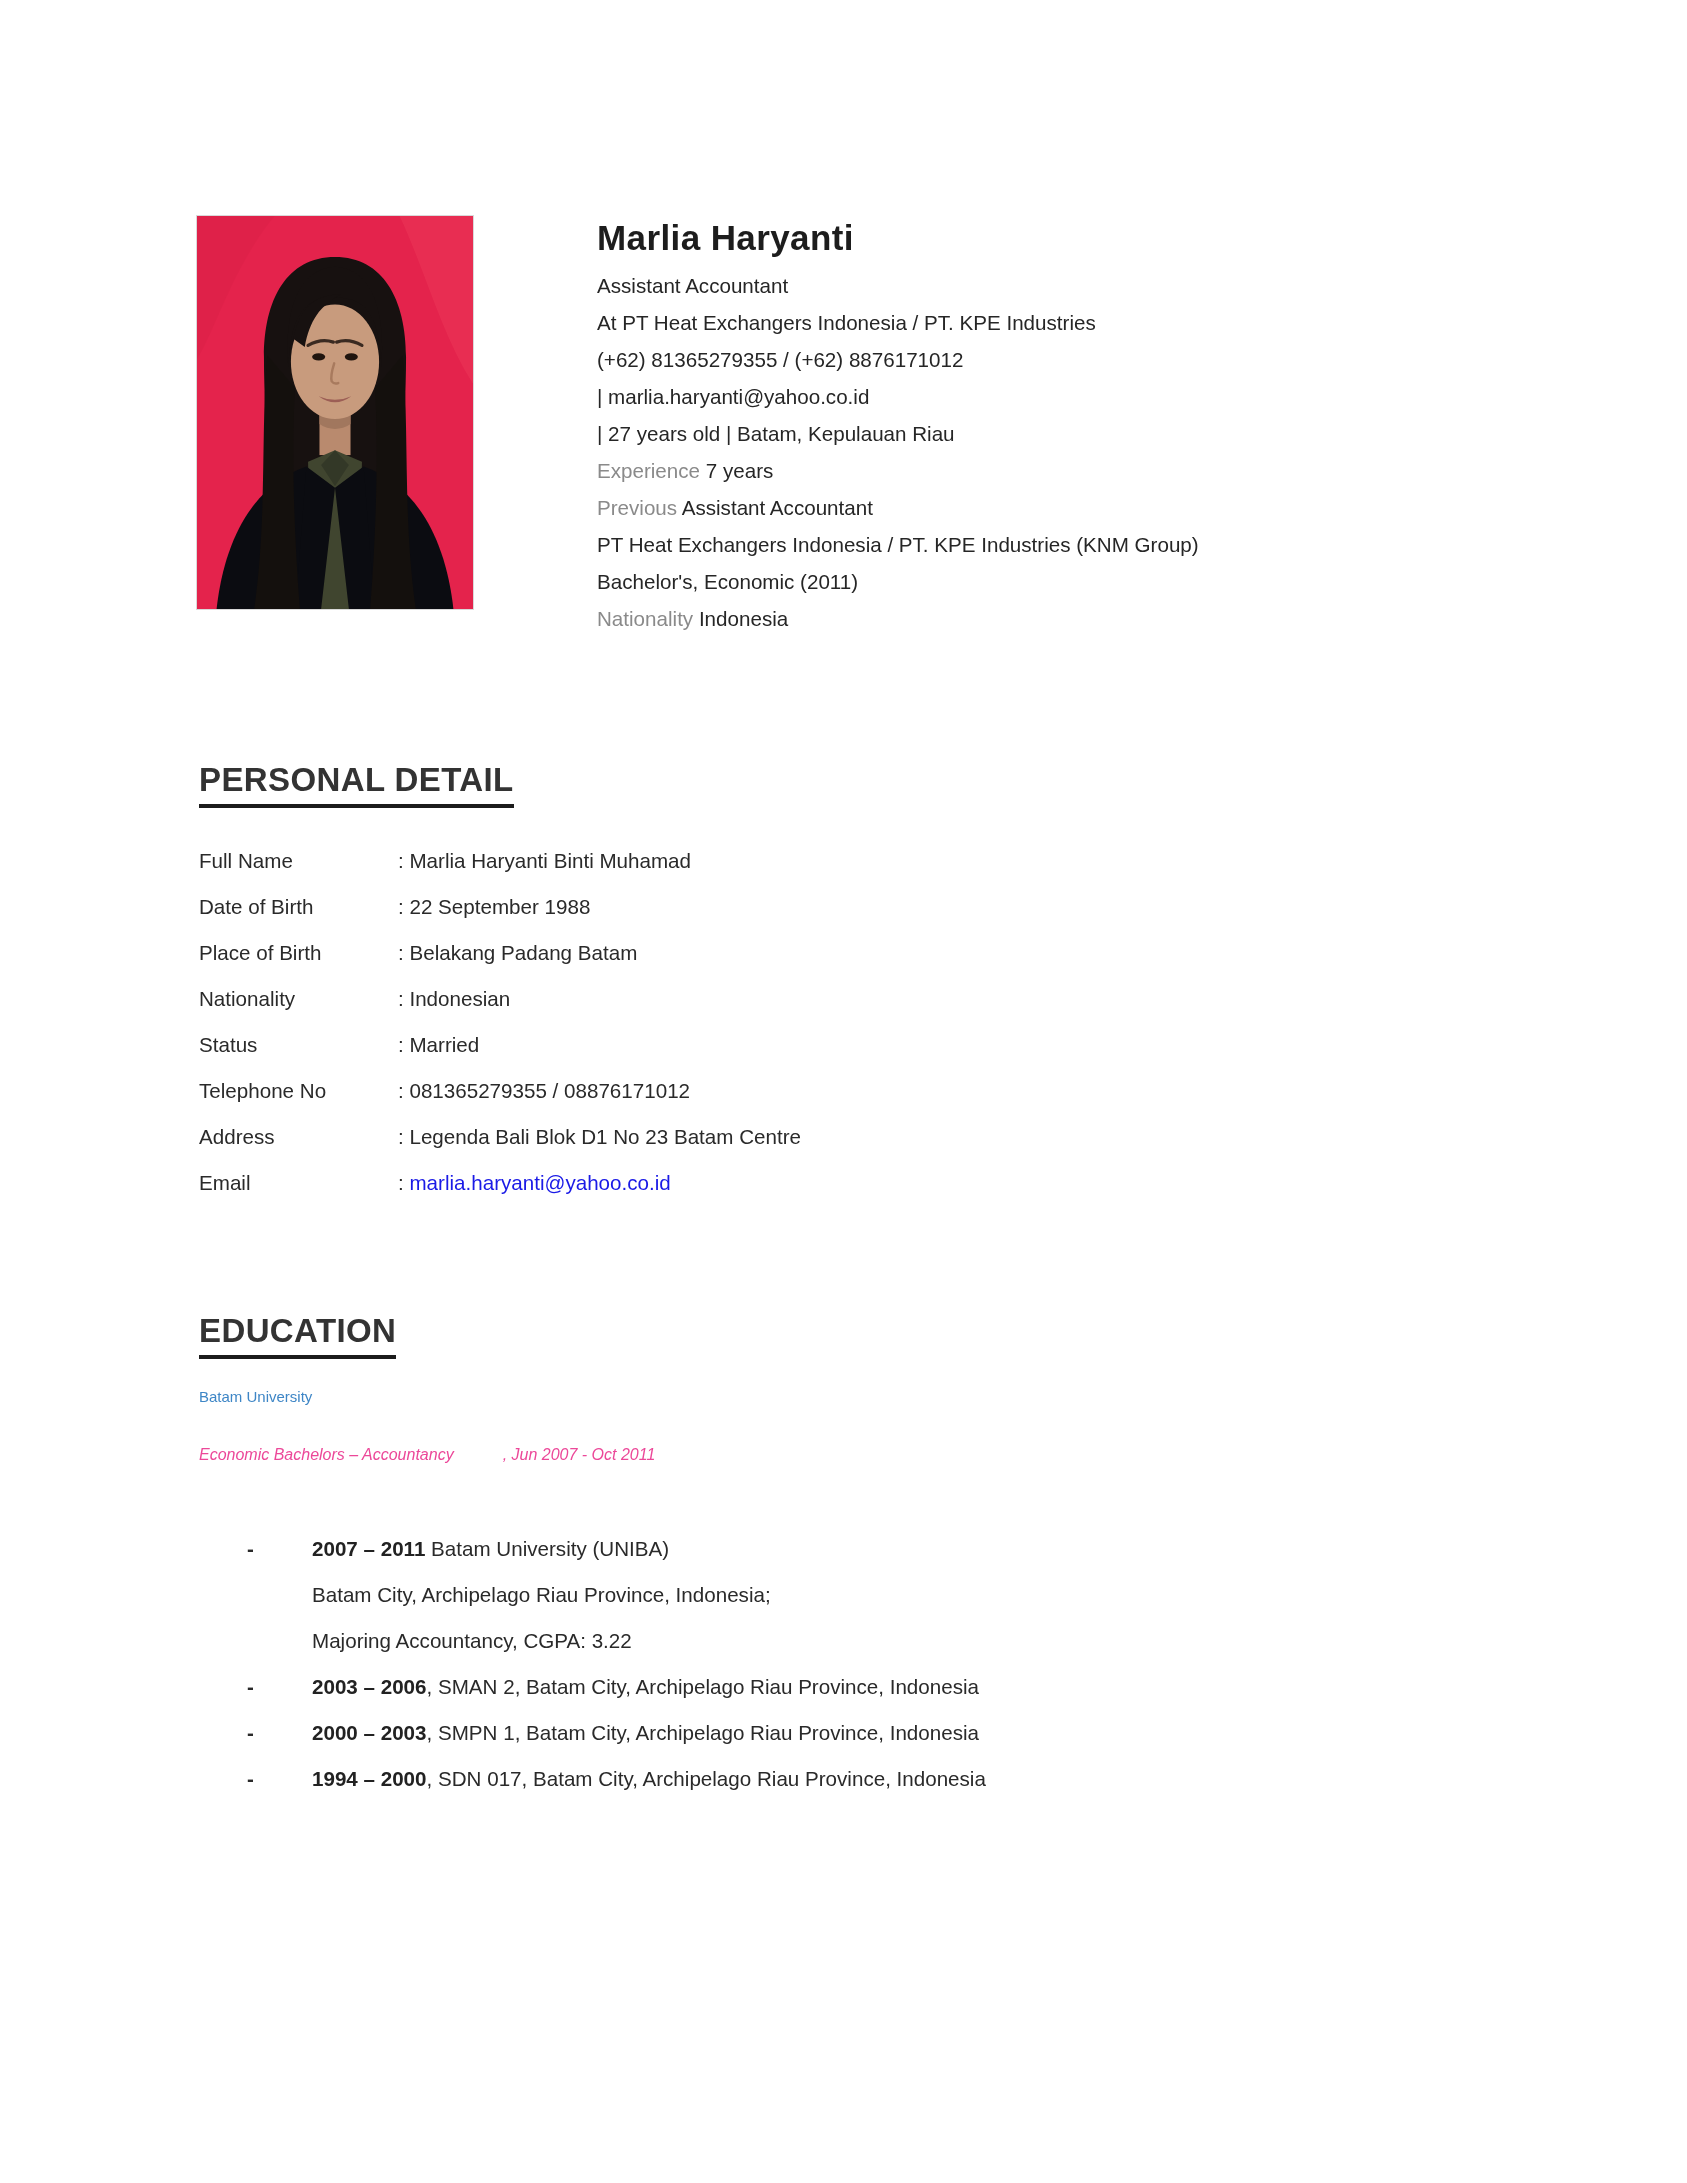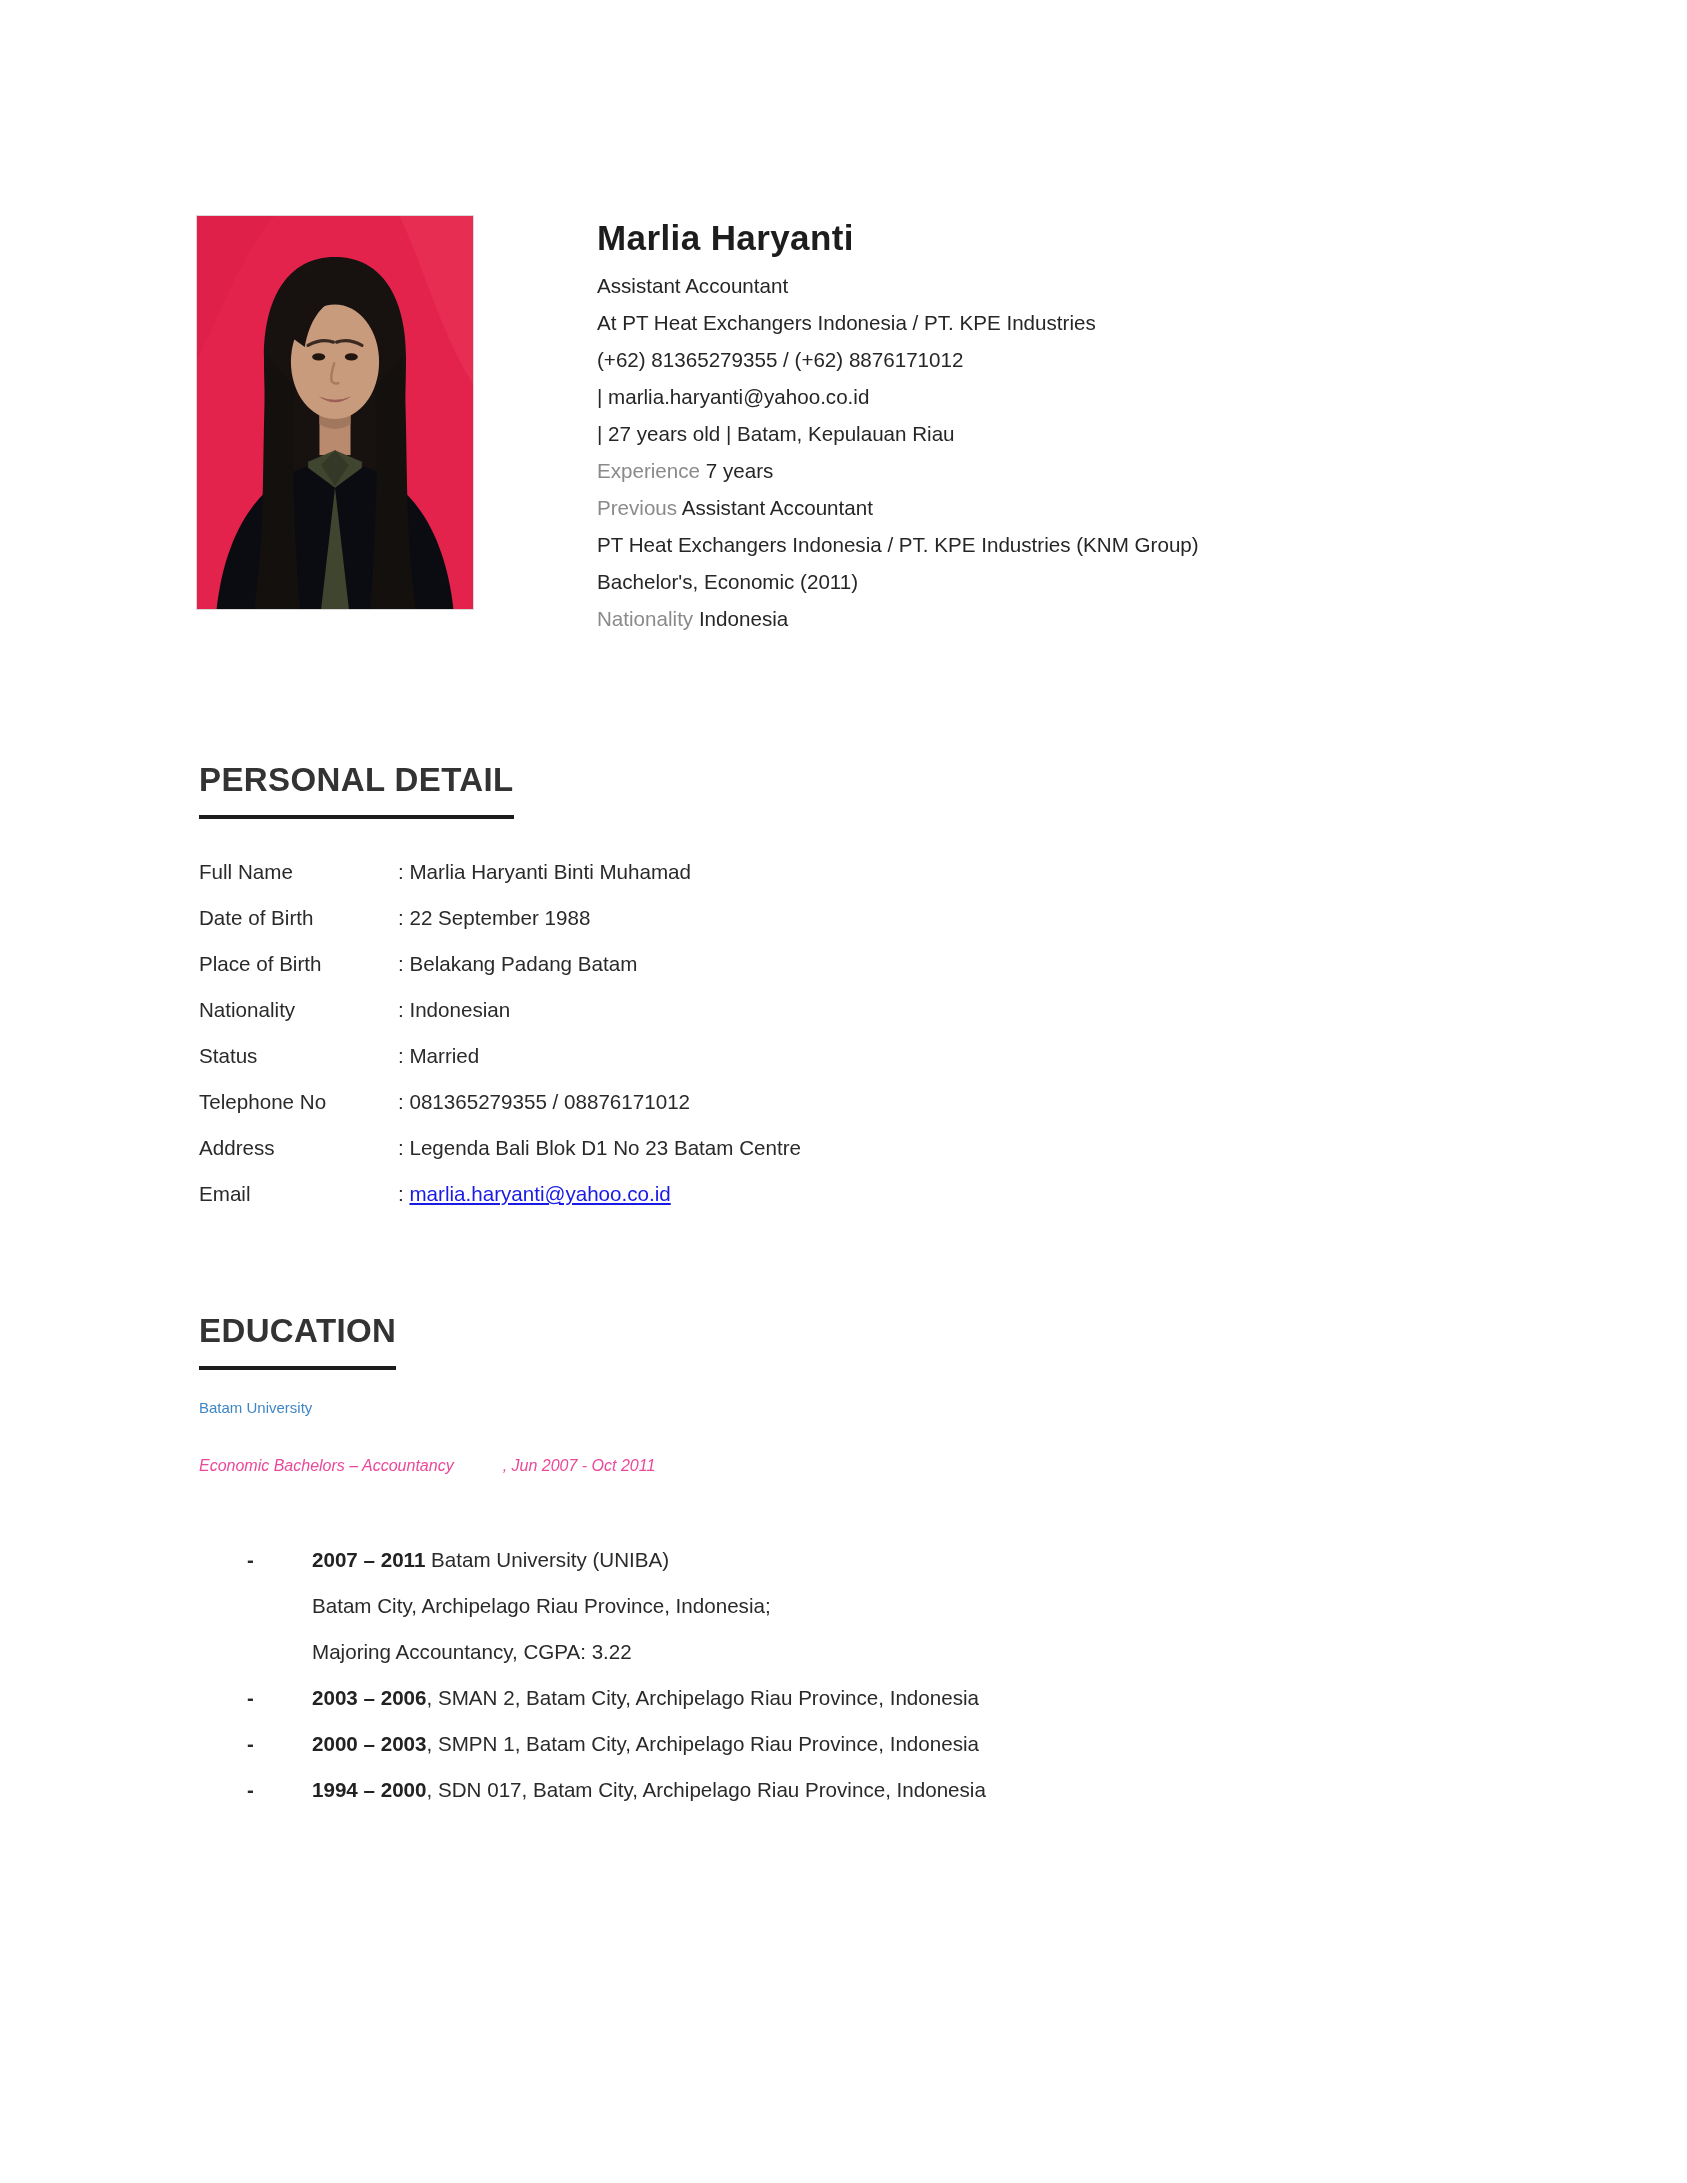--- a/index.html
+++ b/index.html
@@ -52,31 +52,30 @@
   .section-personal { top: 766px; }
   .section-education { top: 1317px; }
   .sec-heading {
     display: inline-block;
     margin: 0;
     font-size: 33px;
     line-height: 28px;
     font-weight: bold;
     color: var(--heading, #333333);
     letter-spacing: 0.4px;
-    padding-bottom: 21px;
+    padding-bottom: 10px;
     border-bottom: 4.1px solid var(--underline, #1c1c1c);
   }
 
   
   .rows { margin-top: 30px; }
   .row { display: flex; font-size: 20.6px; line-height: 46px; height: 46px; color: #2a2a2a; }
   .row .lbl { flex: 0 0 199px; }
   .email-link {
     color: var(--link-blue, #1a1ae6);
-    text-decoration: underline;
     cursor: pointer;
   }
 
   
   .school {
     margin-top: 24px;
     font-size: 15px;
     line-height: 28px;
     color: var(--school-blue, #3e86c6);
   }

